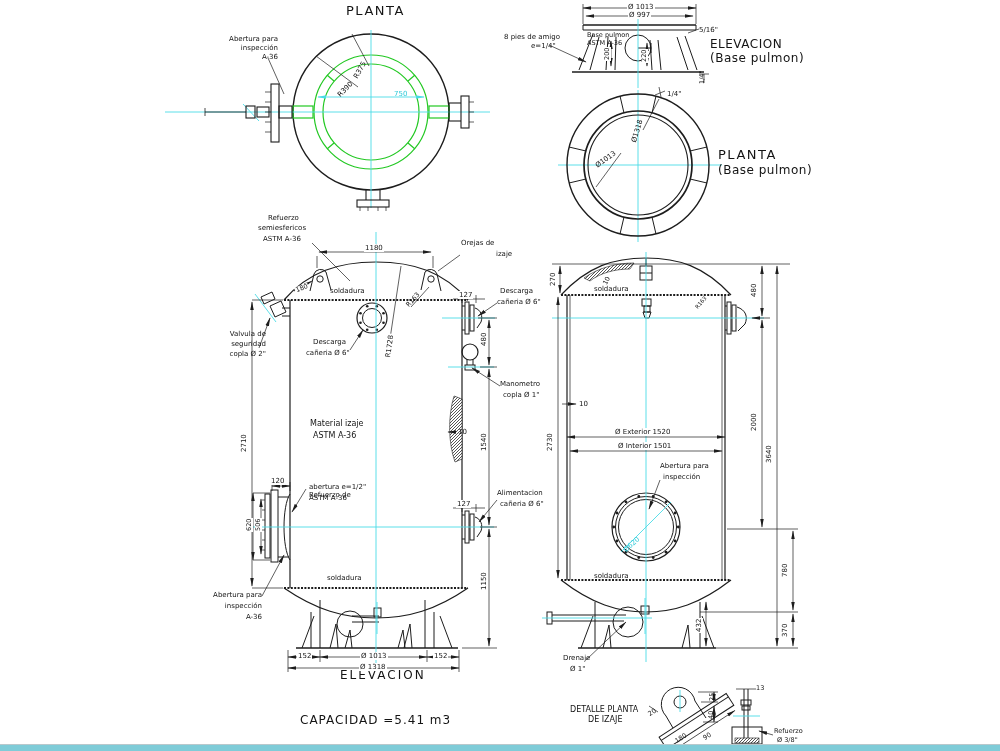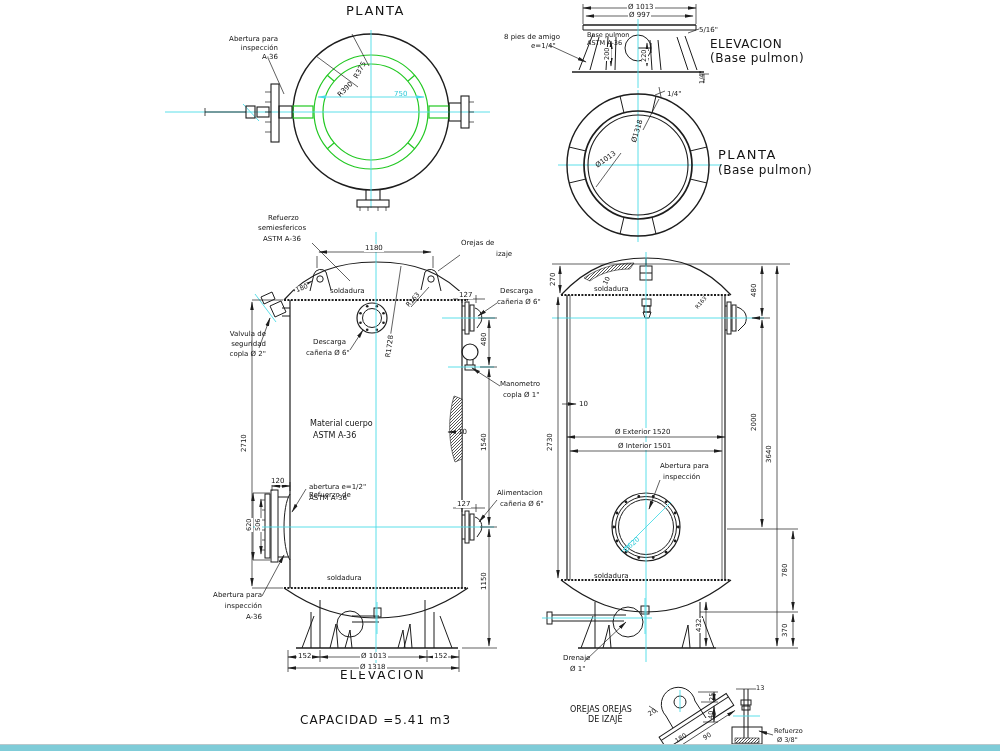--- a/index.html
+++ b/index.html
@@ -429,21 +429,21 @@
 </g>
 </svg>
 
 <div class="lbl t13" style="left:346px;top:4px;">PLANTA</div>
 <div class="lbl t12" style="left:710px;top:38px;">ELEVACION</div>
 <div class="lbl t12" style="left:710px;top:52px;">(Base pulmon)</div>
 <div class="lbl t13" style="left:718px;top:148px;">PLANTA</div>
 <div class="lbl t12" style="left:718px;top:164px;">(Base pulmon)</div>
 <div class="lbl t12" style="left:340px;top:669px;letter-spacing:2px;">ELEVACION</div>
 <div class="lbl t12" style="left:300px;top:714px;letter-spacing:1px;">CAPACIDAD  =5.41 m3</div>
-<div class="lbl t8" style="left:570px;top:705px;">OREJAS OREJAS</div>
+<div class="lbl t8" style="left:570px;top:705px;">DETALLE PLANTA</div>
 <div class="lbl t8" style="left:588px;top:715px;">DE IZAJE</div>
 
 <div class="lbl ra" style="left:218px;top:35px;width:60px;">Abertura para</div>
 <div class="lbl ra" style="left:218px;top:44px;width:60px;">inspección</div>
 <div class="lbl ra" style="left:218px;top:53px;width:60px;">A-36</div>
 <div class="lbl r" style="left:352px;top:76px;transform:rotate(-60deg);">R375</div>
 <div class="lbl r" style="left:336px;top:93px;transform:rotate(-45deg);">R390</div>
 <div class="lbl c" style="left:363px;top:90px;margin-left:31px;">750</div>
 
 <div class="lbl bg" style="left:627px;top:3px;">Ø 1013</div>
@@ -475,21 +475,21 @@
 <div class="lbl" style="left:497px;top:298px;">cañeria Ø 6"</div>
 <div class="lbl ra" style="left:218px;top:330px;width:48px;">Valvula de</div>
 <div class="lbl ra" style="left:218px;top:340px;width:48px;">seguridad</div>
 <div class="lbl ra" style="left:218px;top:350px;width:48px;">copla Ø 2"</div>
 <div class="lbl" style="left:313px;top:338px;">Descarga</div>
 <div class="lbl" style="left:306px;top:349px;">cañeria Ø 6"</div>
 <div class="lbl r bg" style="left:384px;top:358px;transform:rotate(-82deg);">R1728</div>
 <div class="lbl r bg" style="left:480px;top:347px;transform:rotate(-90deg);">480</div>
 <div class="lbl" style="left:500px;top:380px;">Manometro</div>
 <div class="lbl" style="left:503px;top:391px;">copla Ø 1"</div>
-<div class="lbl t8" style="left:310px;top:419px;">Material cuerpo</div>
+<div class="lbl t8" style="left:310px;top:419px;">Material izaje</div>
 <div class="lbl t8" style="left:313px;top:431px;">ASTM A-36</div>
 <div class="lbl" style="left:458px;top:428px;">10</div>
 <div class="lbl r bg" style="left:480px;top:452px;transform:rotate(-90deg);">1540</div>
 <div class="lbl r bg" style="left:240px;top:453px;transform:rotate(-90deg);">2710</div>
 <div class="lbl bg" style="left:270px;top:477px;">120</div>
 <div class="lbl" style="left:309px;top:491px;">Refuerzo de</div>
 <div class="lbl" style="left:309px;top:483px;">abertura e=1/2"</div>
 <div class="lbl" style="left:309px;top:494px;">ASTM A-36</div>
 <div class="lbl t6 r bg" style="left:246px;top:532px;transform:rotate(-90deg);">620</div>
 <div class="lbl t6 r bg" style="left:255px;top:532px;transform:rotate(-90deg);">506</div>

